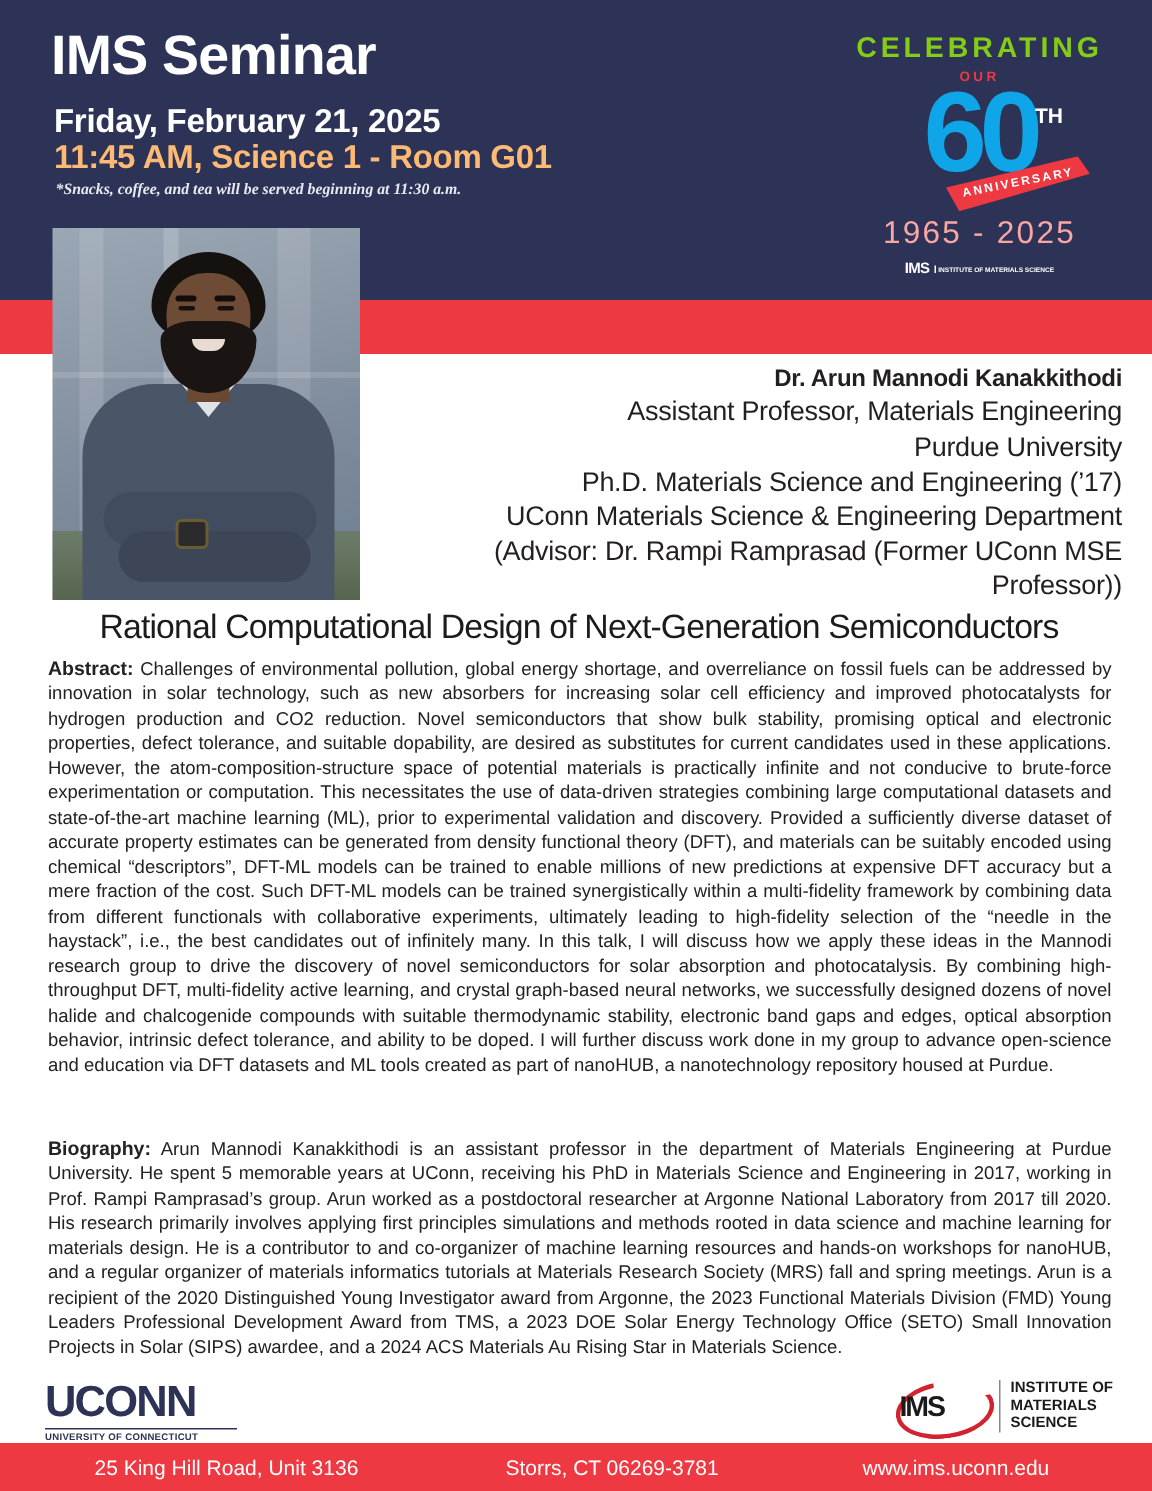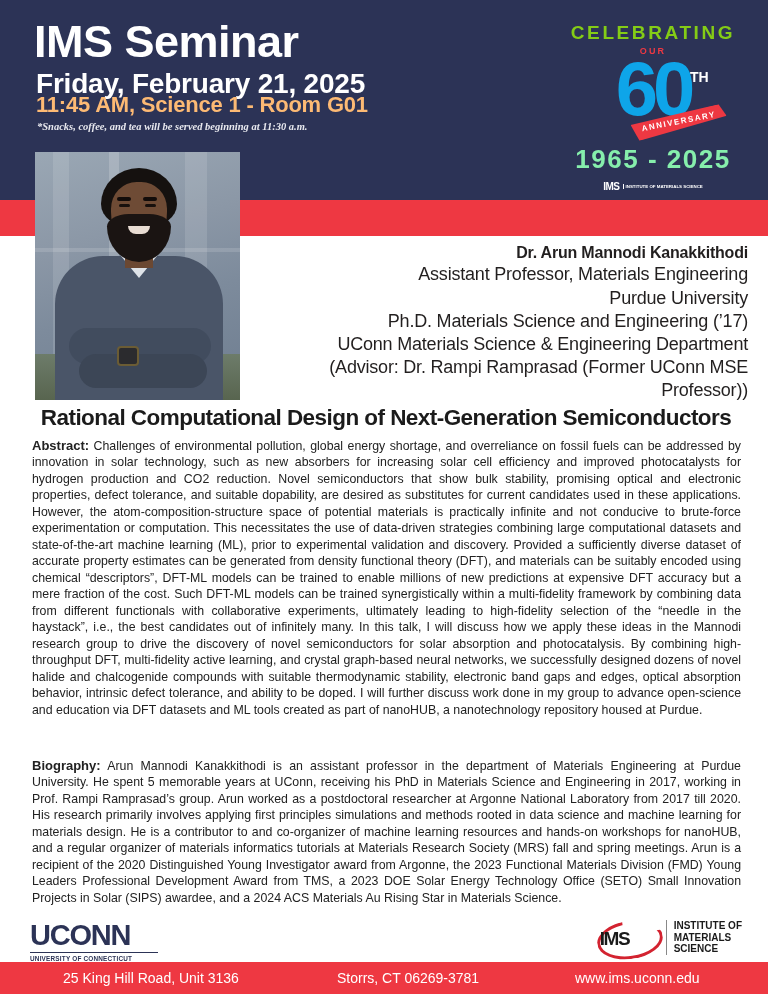--- a/index.html
+++ b/index.html
@@ -21,31 +21,31 @@
     left: 0; top: 0;
     width: 768px;
     height: 200px;
     background: #2c3356;
   }
   .header-title {
     position: absolute;
     left: 34px;
     top: 18px;
     color: #ffffff;
-    font-size: 45px;
+    font-size: 37px;
     font-weight: bold;
     letter-spacing: -0.5px;
     line-height: 1.05;
   }
   .header-date {
     position: absolute;
     left: 36px;
     top: 68px;
     color: #ffffff;
-    font-size: 28px;
+    font-size: 22px;
     font-weight: bold;
     letter-spacing: -0.2px;
   }
   .header-time {
     position: absolute;
     left: 36px;
     top: 92px;
     color: #fdba74;
     font-size: 22px;
     font-weight: bold;
@@ -122,23 +122,23 @@
   .anniv-ribbon span {
     display: block;
     color: #ffffff;
     font-size: 8px;
     font-weight: bold;
     letter-spacing: 1.6px;
     text-align: center;
     margin-top: 5px;
   }
   .anniv-years {
-    color: #86efac;
-    font-size: 26px;
-    font-weight: bold;
+    color: #fca5a5;
+    font-size: 21px;
+    font-weight: normal;
     letter-spacing: 1.5px;
     margin-top: 5px;
   }
   .anniv-ims {
     margin-top: 6px;
     display: flex;
     justify-content: center;
     align-items: center;
     gap: 3px;
   }
@@ -305,21 +305,21 @@
   }
 
   
   .talk-title {
     position: absolute;
     left: 30px;
     top: 405px;
     width: 712px;
     color: #1b1b1b;
     font-size: 22.5px;
-    font-weight: bold;
+    font-weight: normal;
     letter-spacing: -0.55px;
     text-align: center;
   }
 
   
   .abstract {
     position: absolute;
     left: 32px;
     top: 437px;
     width: 709px;

